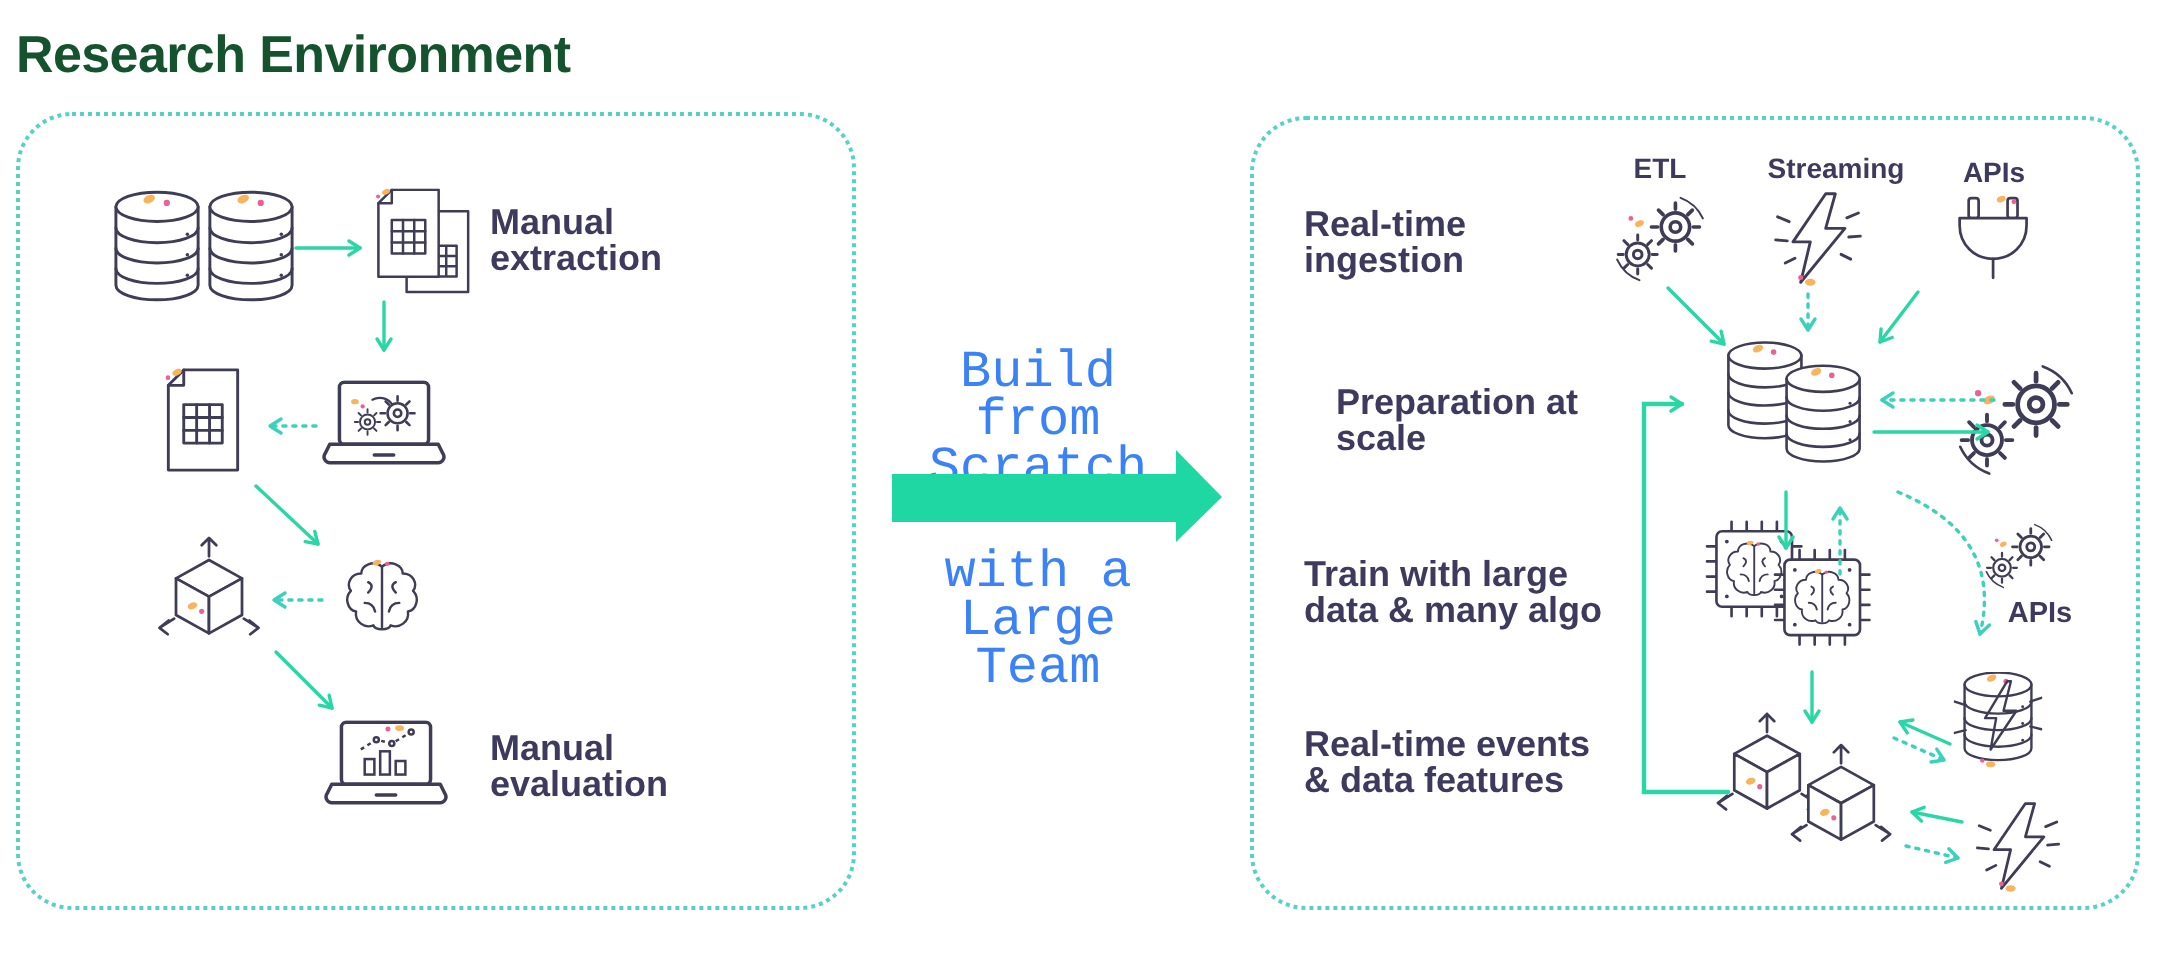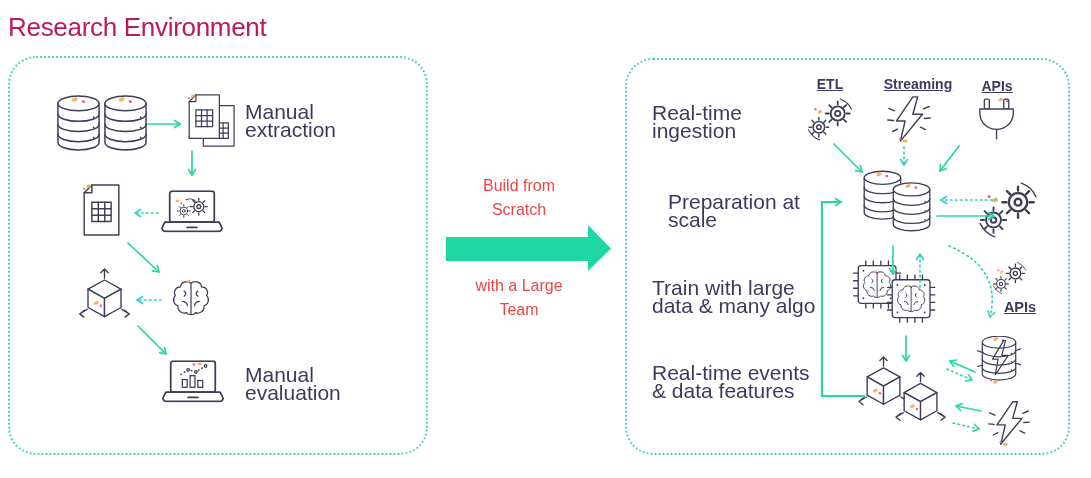--- a/index.html
+++ b/index.html
@@ -1,24 +1,24 @@
 <!DOCTYPE html>
 <html><head>
 <meta charset="utf-8">
 <style>
   html,body{margin:0;padding:0;background:#fff;}
   #canvas{
     position:relative;width:1091px;height:478px;background:#fff;overflow:hidden;
     font-family:"Liberation Sans",sans-serif;
   }
-  .title{position:absolute;font-weight:normal;font-size:26px;color:#be185d;letter-spacing:-0.3px;}
+  .title{position:absolute;font-weight:bold;font-size:26px;color:#14532d;letter-spacing:-0.3px;}
   .box{position:absolute;border:2px dotted #54d2c6;border-radius:28px;}
-  .lbl{position:absolute;font-weight:normal;font-size:21px;line-height:17.5px;color:#3e3a5e;white-space:pre-line;}
-  .src-lbl{position:absolute;font-weight:bold;font-size:14px;color:#3e3a5e;text-align:center;text-decoration:underline;}
-  .pink{position:absolute;color:#ef4444;font-size:16px;line-height:24px;text-align:center;white-space:pre-line;}
+  .lbl{position:absolute;font-weight:bold;font-size:18px;line-height:17.5px;color:#3e3a5e;white-space:pre-line;}
+  .src-lbl{position:absolute;font-weight:bold;font-size:14px;color:#3e3a5e;text-align:center;}
+  .pink{position:absolute;color:#3b82f6;font-size:26px;line-height:24px;text-align:center;white-space:pre-line;font-family:Liberation Mono, monospace;}
   .ic{position:absolute;}
   svg.overlay{position:absolute;left:0;top:0;pointer-events:none;}
 </style>
 </head>
 <body>
 
 <div id="canvas">
 
   <svg width="0" height="0" style="position:absolute" aria-hidden="true">
     <defs>

